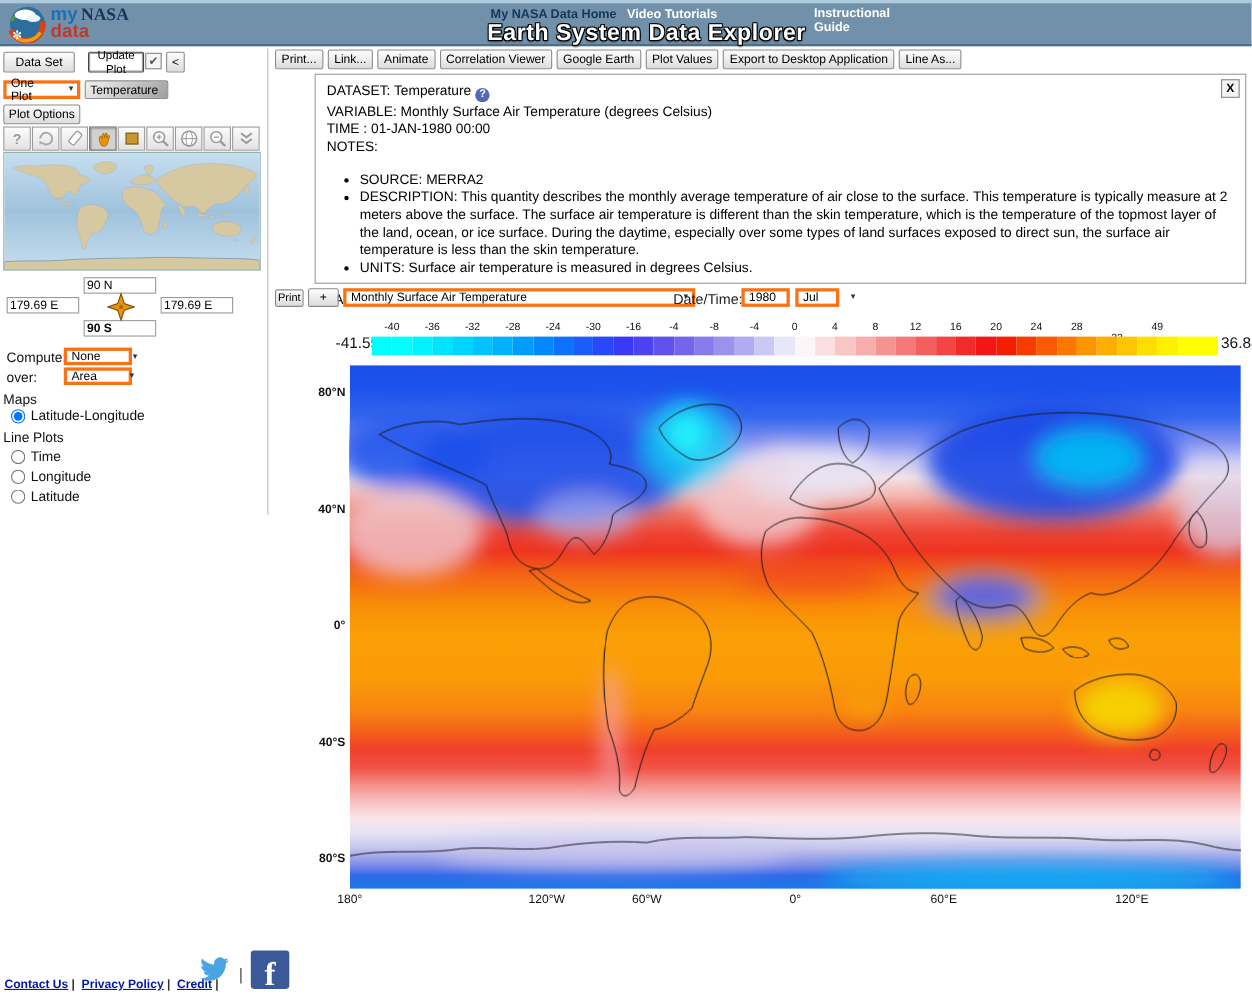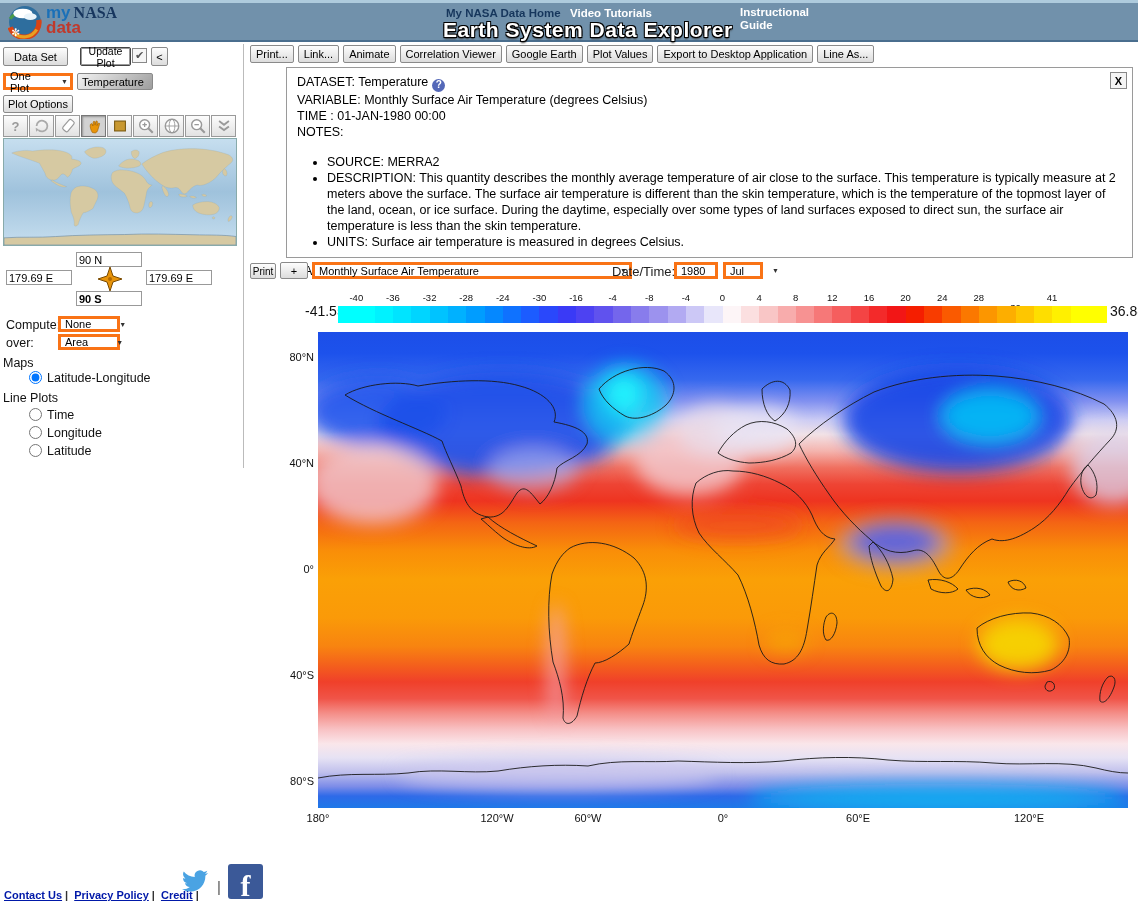--- a/index.html
+++ b/index.html
@@ -21,21 +21,21 @@
 
   
   .btn { position: absolute; display: flex; align-items: center; justify-content: center;
     background: linear-gradient(#fdfdfd, #dcdcdc); border: 1px solid #8a8a8a; border-radius: 2px;
     font-size: 11px; color: #000; cursor: pointer; font-family: inherit; }
   .sel { position: absolute; display: flex; align-items: center; justify-content: space-between;
     background: #fff; border: 3px solid #f97316; font-size: 11px; padding: 0 2px 0 4px; cursor: pointer; gap: 24px; }
   .sel .arw { font-size: 7px; color: #333; margin-left: 4px; }
   .coord { position: absolute; border: 1px solid #999; font-size: 11px; padding: 0 2px; height: 15px; width: 66px; font-family: inherit; }
   .grplabel { position: absolute; font-size: 12.5px; color: #111; }
-  .radiorow { position: absolute; display: flex; align-items: flex-start; font-size: 12.5px; color: #111; margin-left: 19px; }
+  .radiorow { position: absolute; display: flex; align-items: flex-end; font-size: 12.5px; color: #111; }
   .radiorow input { margin-right: 5px; }
 
   
   .side-divider { position: absolute; left: 243px; top: 44px; width: 1px; height: 424px; background: #bbb; }
   .chk { position: absolute; left: 132px; top: 48px; width: 15px; height: 15px; background: #f5f5f5; border: 1px solid #888;
     font-size: 11px; color: #555; display: flex; align-items: center; justify-content: center; cursor: pointer; }
   .annotations-btn { background: linear-gradient(135deg, #f2f2f2, #9e9e9e); justify-content: flex-start; padding-left: 4px; }
   .toolrow { position: absolute; left: 3px; top: 115px; display: flex; gap: 1px; }
   .iconbtn { width: 25px; height: 22px; background: linear-gradient(#fcfcfc, #e2e2e2); border: 1px solid #9a9a9a;
     display: flex; align-items: center; justify-content: center; cursor: pointer; }
@@ -65,21 +65,21 @@
   .cbticks { position: absolute; left: 338px; top: 292px; width: 769px; height: 12px; }
   .cbtick { position: absolute; transform: translateX(-50%); font-size: 9.5px; color: #111; top: 0; }
   .cbminmax { position: absolute; font-size: 14px; color: #111; top: 303px; }
   .colorbar { position: absolute; left: 338px; top: 306px; width: 769px; height: 17px; display: flex; }
   .cbcell { flex: 1; }
 
   
   .mapwrap { position: absolute; left: 318px; top: 332px; width: 810px; height: 476px; }
   .coast { fill: none; stroke: #1a1a1a; stroke-width: 0.9; vector-effect: non-scaling-stroke; }
   .miniland { fill: #D6C9A2; stroke: #7694AC; stroke-width: 0.7; vector-effect: non-scaling-stroke; }
-  .yaxis { position: absolute; left: 280px; top: 332px; width: 34px; height: 476px; }
+  .yaxis { position: absolute; left: 280px; top: 332px; width: 34px; height: 476px; font-weight: bold; }
   .ytick { position: absolute; right: 0; font-size: 11px; color: #111; }
   .xaxis { position: absolute; left: 318px; top: 812px; width: 810px; height: 14px; }
   .xtick { position: absolute; transform: translateX(-50%); font-size: 11px; color: #111; }
 
   
   .footer-links { position: absolute; left: 4px; top: 889px; font-size: 11px; font-weight: bold; }
   .footer-links a { color: #0018A8; text-decoration: underline; cursor: pointer; }
   .footer-links .sep { color: #333; margin: 0 3px; text-decoration: none; }
   .tw-icon { position: absolute; left: 180px; top: 868px; cursor: pointer; }
   .soc-sep { position: absolute; left: 217px; top: 878px; font-size: 15px; color: #555; }
@@ -294,21 +294,21 @@
       <span class="cbtick" style="left: 45.2381%;">-4</span>
       <span class="cbtick" style="left: 50%;">0</span>
       <span class="cbtick" style="left: 54.7619%;">4</span>
       <span class="cbtick" style="left: 59.5238%;">8</span>
       <span class="cbtick" style="left: 64.2857%;">12</span>
       <span class="cbtick" style="left: 69.0476%;">16</span>
       <span class="cbtick" style="left: 73.8095%;">20</span>
       <span class="cbtick" style="left: 78.5714%;">24</span>
       <span class="cbtick" style="left: 83.3333%;">28</span>
       <span class="cbtick" style="left: 88.0952%; margin-top: 10px;">32</span>
-      <span class="cbtick" style="left: 92.8571%;">41</span>
+      <span class="cbtick" style="left: 92.8571%;">49</span>
       <span class="cbtick" style="left: 97.619%; margin-top: 16px;">40</span>
     </div>
   <div class="cbminmax" style="left:305px">-41.55</div>
   <div class="cbminmax" style="left:1110px">36.88</div>
   <div class="colorbar">
       <div class="cbcell" style="background: rgb(0, 255, 255);"></div>
       <div class="cbcell" style="background: rgb(0, 255, 255);"></div>
       <div class="cbcell" style="background: rgb(0, 242, 255);"></div>
       <div class="cbcell" style="background: rgb(0, 228, 255);"></div>
       <div class="cbcell" style="background: rgb(0, 213, 255);"></div>

